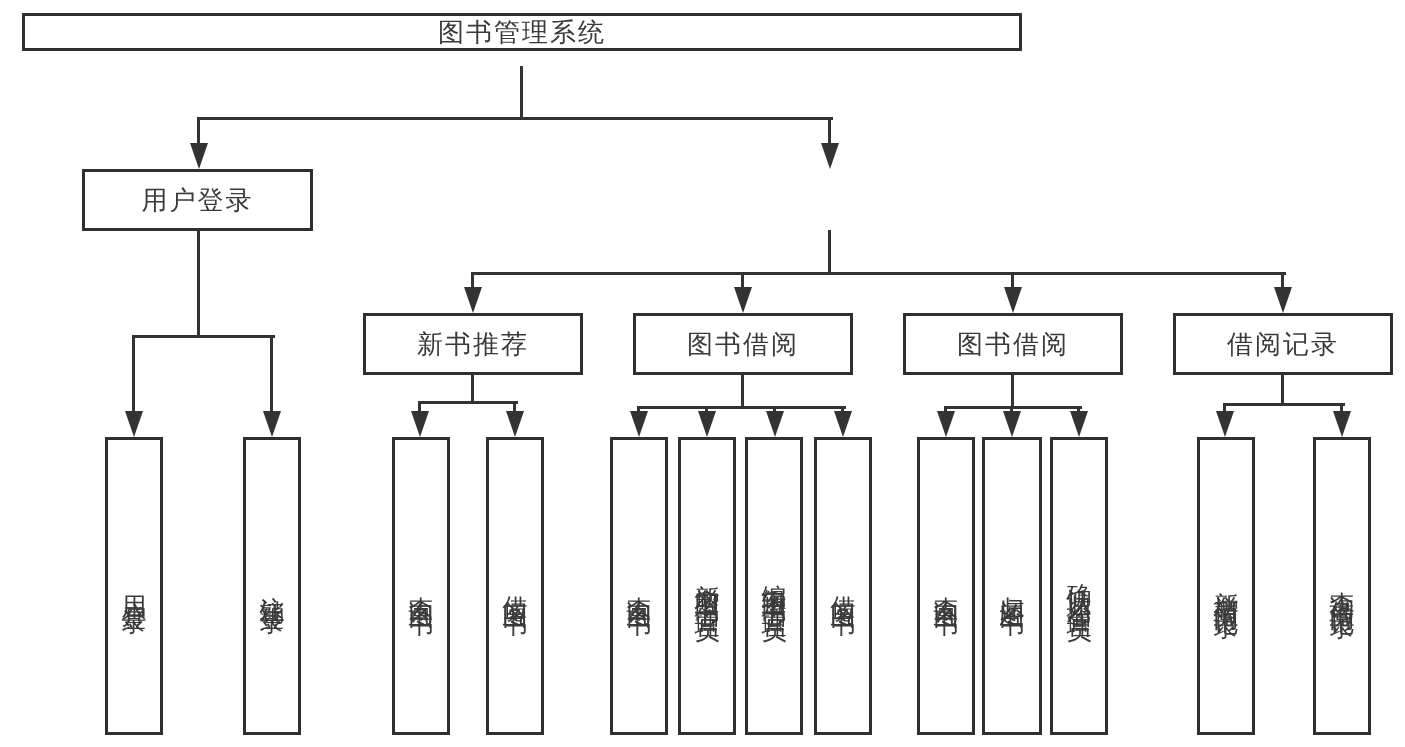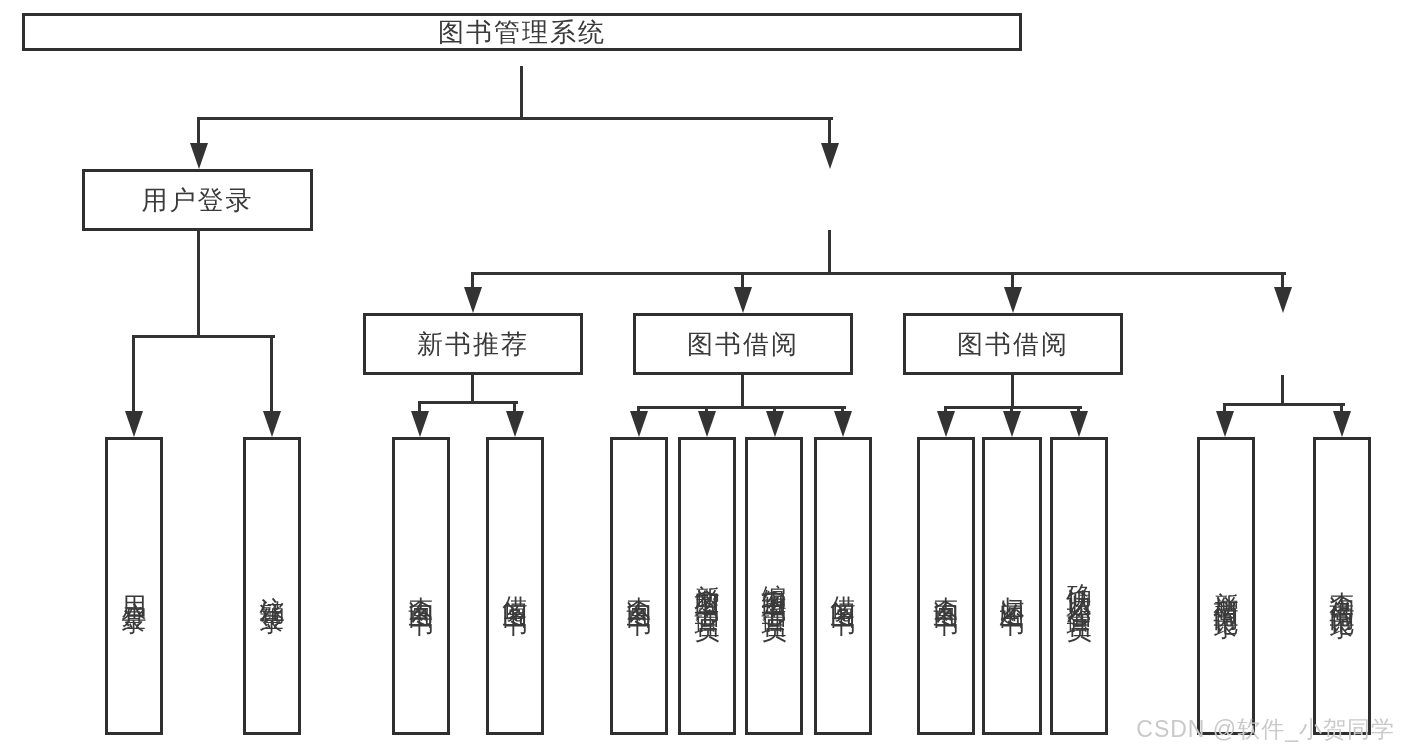--- a/index.html
+++ b/index.html
@@ -40,20 +40,21 @@
 
   <div class="box h" style="left:82px;top:169px;width:231px;height:62px;">用户登录</div>
 
 
   <div class="box h" style="left:363px;top:313px;width:220px;height:62px;">新书推荐</div>
 
   <div class="box h" style="left:633px;top:313px;width:220px;height:62px;">图书借阅</div>
 
   <div class="box h" style="left:903px;top:313px;width:220px;height:62px;">图书借阅</div>
 
+  <div class="box h" style="left:1173px;top:313px;width:220px;height:62px;">借阅记录</div>
 
   <div class="box v" style="left:105px;">用户登录</div>
   <div class="box v" style="left:243px;">注销登录</div>
 
   <div class="box v" style="left:392px;">查询图书</div>
   <div class="box v" style="left:486px;">借阅图书</div>
 
   <div class="box v" style="left:610px;">查询图书</div>
   <div class="box v" style="left:678px;">新增图书（管理员）</div>
   <div class="box v" style="left:745px;">编辑图书（管理员）</div>
@@ -118,14 +119,13 @@
   <div class="ln-v" style="left:1077px;top:408px;height:6px;"></div>
   <div class="ah" style="left:1070px;top:411px;"></div>
 
   <div class="ln-v" style="left:1281px;top:375px;height:30px;"></div>
   <div class="ln-h" style="left:1223px;top:403px;width:122px;"></div>
   <div class="ln-v" style="left:1223px;top:405px;height:8px;"></div>
   <div class="ah" style="left:1216px;top:411px;"></div>
   <div class="ln-v" style="left:1340px;top:405px;height:8px;"></div>
   <div class="ah" style="left:1333px;top:411px;"></div>
 
-  <div class="watermark">CSDN @软件_小贺同学</div>
 </div>
 
 </body></html>

